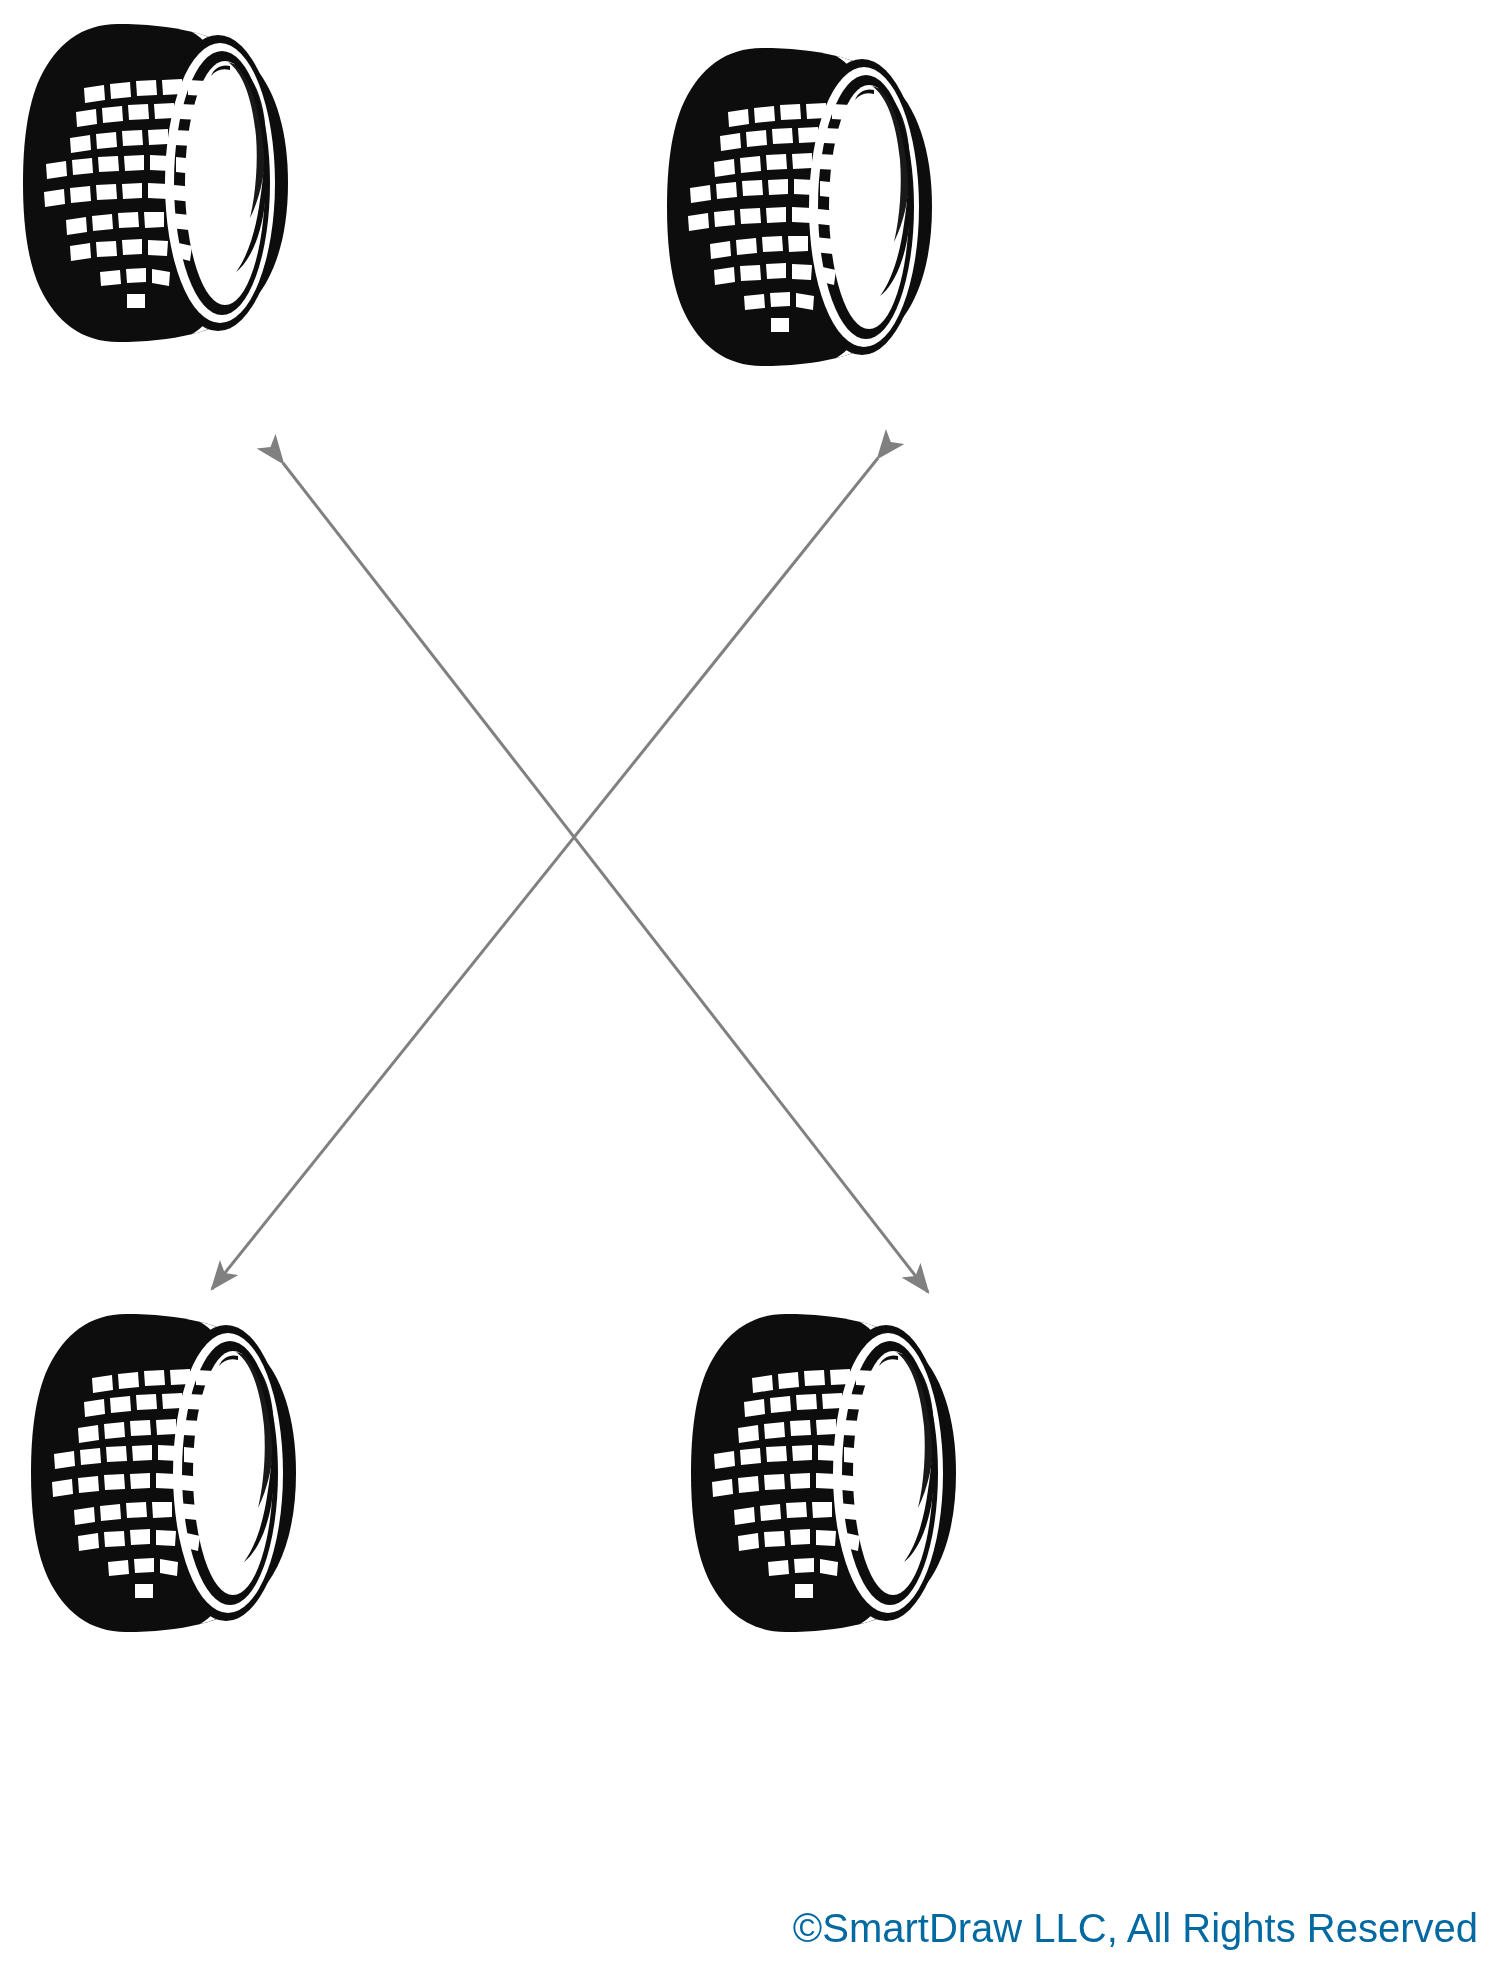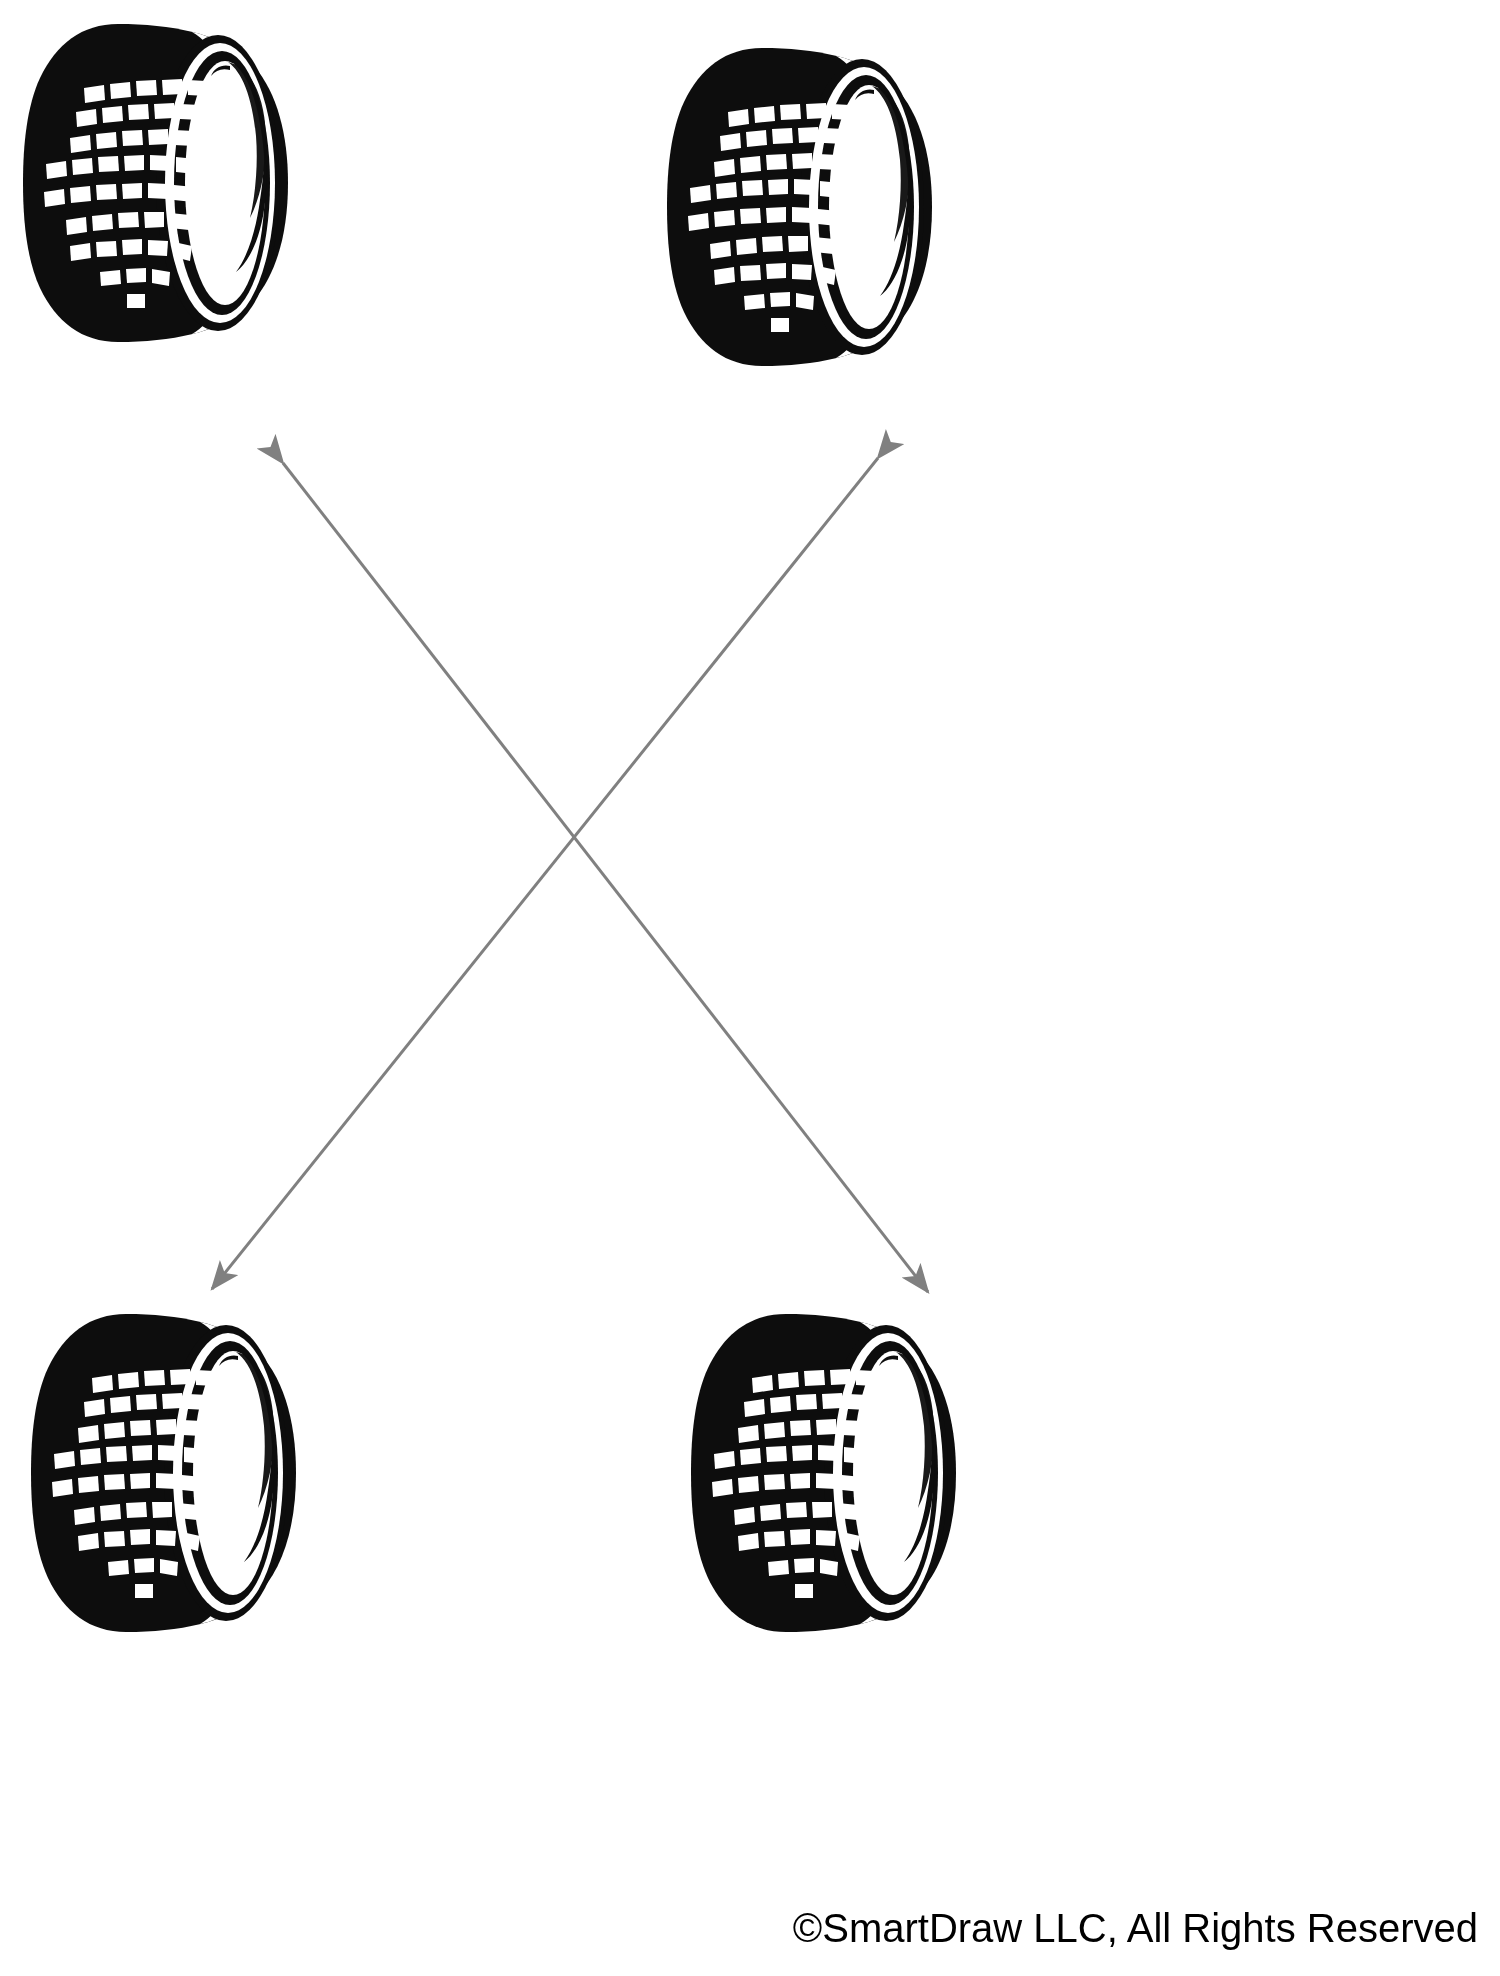--- a/index.html
+++ b/index.html
@@ -26,21 +26,21 @@
     height: 1976px;
     display: block;
   }
   .copyright-text {
     position: absolute;
     right: 22px;
     bottom: 28px;
     font-family: "Liberation Sans", sans-serif;
     font-size: 40px;
     font-weight: 400;
-    color: #000000;
+    color: #0369a1;
     letter-spacing: 0px;
     white-space: nowrap;
     line-height: 1;
   }
 </style>
 </head>
 <body>
 
 <div id="canvas">
 

